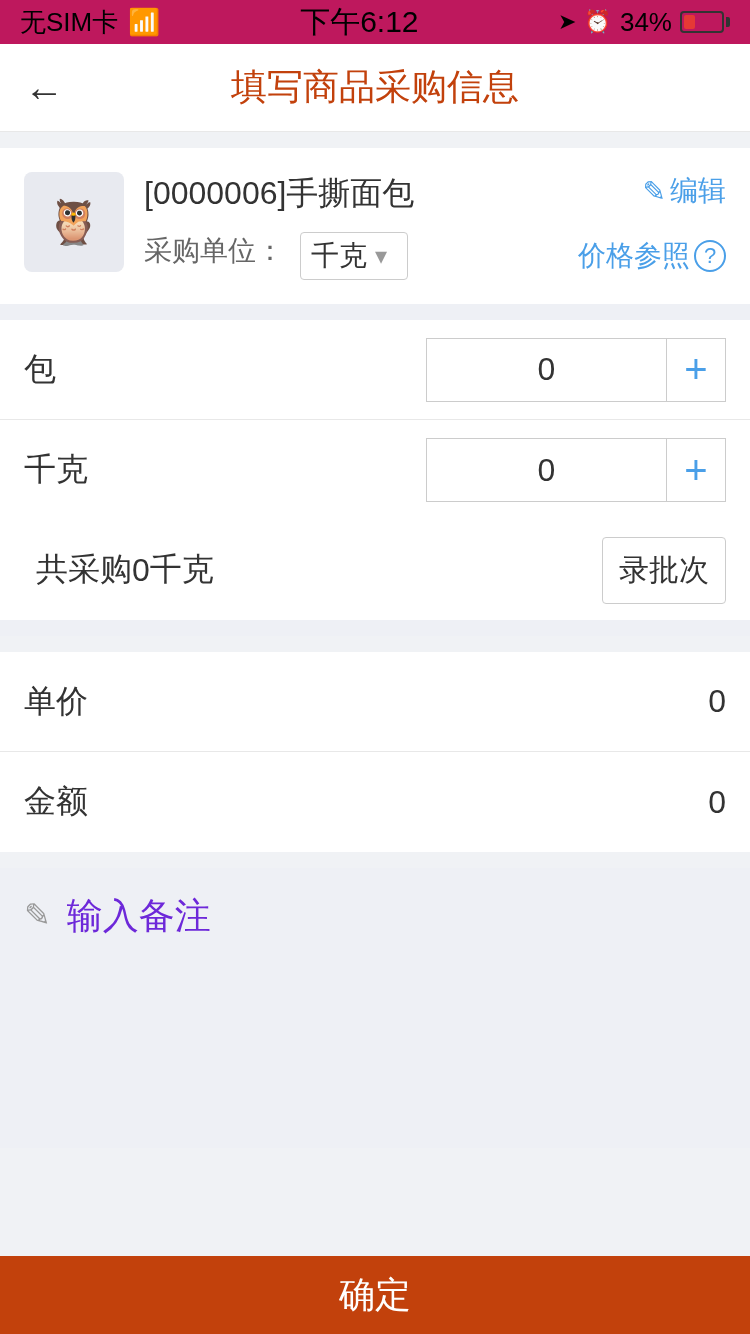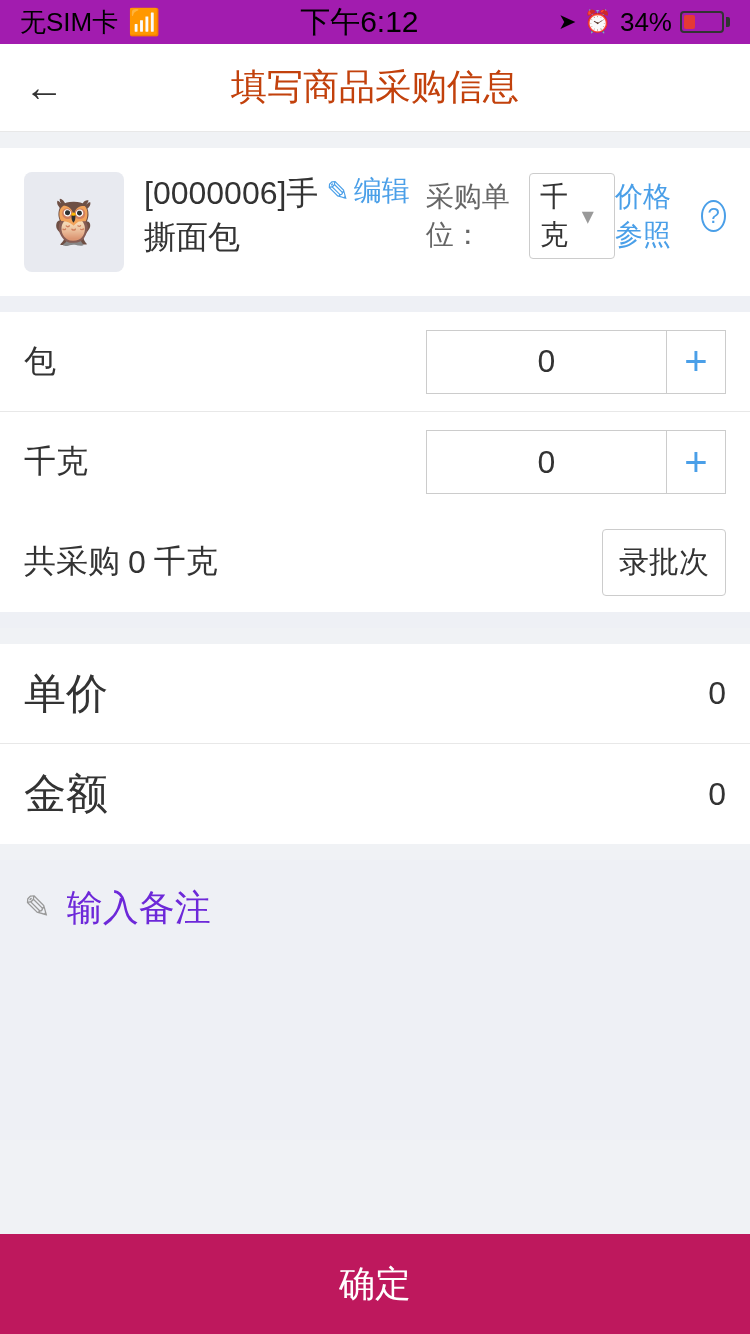--- a/index.html
+++ b/index.html
@@ -10,21 +10,21 @@
       font-family: -apple-system, "PingFang SC", "Helvetica Neue", Arial, sans-serif;
       background: #f0f2f5;
       font-size: 32px;
       color: #333;
     }
 
     
     .status-bar {
       width: 100%;
       height: 44px;
-      background: #a21caf;
+      background: #be185d;
       display: flex;
       align-items: center;
       justify-content: space-between;
       padding: 0 20px;
       font-size: 26px;
       color: #000;
     }
     .status-left { display: flex; align-items: center; gap: 10px; }
     .status-center { font-weight: 500; font-size: 30px; }
     .status-right { display: flex; align-items: center; gap: 8px; font-size: 26px; }
@@ -86,20 +86,21 @@
       justify-content: center;
       flex-shrink: 0;
     }
     .product-thumbnail-icon {
       font-size: 44px;
       color: #9e9e9e;
     }
     .product-info {
       flex: 1;
       display: flex;
+      flex-direction: column;
       gap: 16px;
     }
     .product-header {
       display: flex;
       align-items: flex-start;
       justify-content: space-between;
     }
     .product-name {
       font-size: 32px;
       color: #333;
@@ -233,21 +234,21 @@
     .info-row {
       display: flex;
       align-items: center;
       justify-content: space-between;
       padding: 0 24px;
       height: 100px;
       border-bottom: 1px solid #e8e8e8;
     }
     .info-row:last-child { border-bottom: none; }
     .info-label {
-      font-size: 42px;
+      font-size: 32px;
       color: #333;
     }
     .info-value {
       font-size: 32px;
       color: #333;
     }
 
     
     .remark-section {
       background: #eef0f5;
@@ -269,22 +270,22 @@
       color: #6d28d9;
       text-align: center;
     }
 
     
     .confirm-btn {
       position: fixed;
       bottom: 0;
       left: 0;
       width: 750px;
-      height: 100px;
-      background: #be185d;
+      height: 78px;
+      background: #c2410c;
       color: #fff;
       font-size: 36px;
       font-weight: 500;
       display: flex;
       align-items: center;
       justify-content: center;
       cursor: pointer;
       border: none;
     }
 
@@ -333,21 +334,21 @@
     <div class="product-header">
       <span class="product-name">
         <span>[0000006]</span><span>手撕面包</span>
       </span>
       <span class="product-edit-btn">
         <span>✎</span>
         <span>编辑</span>
       </span>
     </div>
     <div class="product-unit-row">
-      <div style="display:flex;align-items:center;gap:4px;">
+      <div style="display:flex;gap:16px;">
         <span class="product-unit-label">采购单位：</span>
         <div class="unit-select">
           <span>千克</span>
           <span style="color:#999;font-size:24px;">▾</span>
         </div>
       </div>
       <div class="price-ref">
         <span>价格参照</span>
         <span style="width:32px;height:32px;border:2px solid #4a9fe8;border-radius:50%;display:inline-flex;align-items:center;justify-content:center;font-size:22px;">?</span>
       </div>
@@ -370,21 +371,21 @@
   <div class="input-row">
     <span class="input-label">千克</span>
     <div class="input-right">
       <input class="number-input" type="text" value="0" style="">
       <div class="plus-btn">+</div>
     </div>
   </div>
 </div>
 
 <div class="summary-row">
-  <div style="display:flex;align-items:center;gap:8px;">
+  <div style="display:flex;align-items:center;margin-left:12px;">
     <span class="summary-text">共采购</span>
     <span class="summary-text">0</span>
     <span class="summary-text">千克</span>
   </div>
   <button class="batch-btn">录批次</button>
 </div>
 
 <div class="section-divider"></div>
 
 <div class="info-section">

